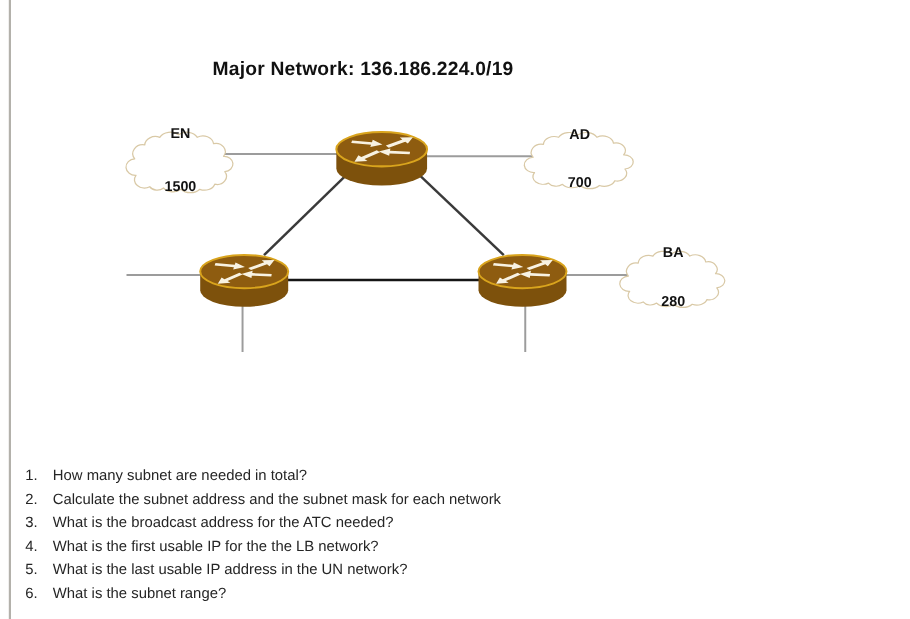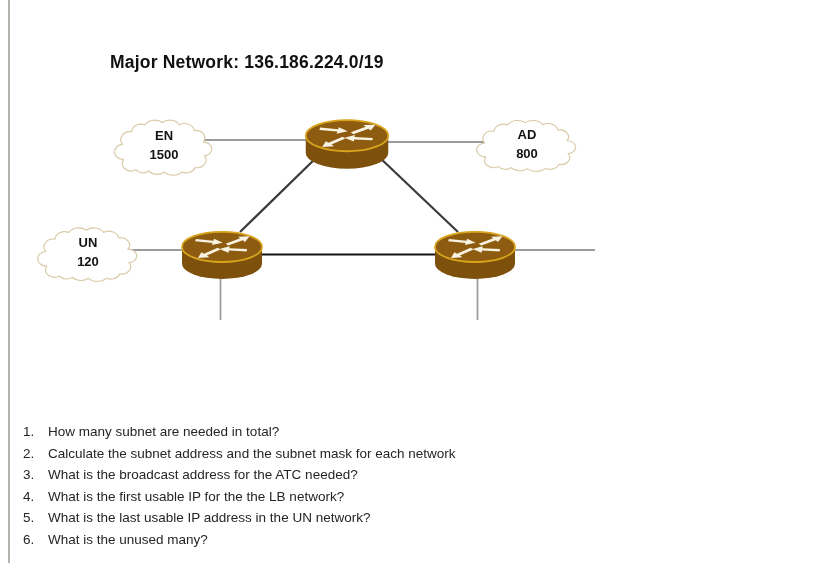--- a/index.html
+++ b/index.html
@@ -9,29 +9,30 @@
     background:#ffffff;
     font-family:"Liberation Sans", sans-serif;
     overflow:hidden;
   }
   .left-rule{
     position:absolute;left:8px;top:0;width:2px;height:563px;
     background:var(--page-border,#b3b1ab);
   }
   .title{
     position:absolute;left:110px;top:52px;width:440px;
+    text-align:center;
     font-size:17.5px;font-weight:bold;color:#111;
     letter-spacing:0.2px;
   }
   .links{position:absolute;left:0;top:0;width:827px;height:563px;}
   .node{position:absolute;}
   .cloud-svg{position:absolute;left:0;top:0;width:100%;height:100%;}
   .cloud-text{
     position:absolute;left:0;top:0;width:100%;height:100%;
-    display:flex;flex-direction:column;align-items:center;justify-content:center;
+    display:flex;flex-direction:column;align-items:center;justify-content:space-between;
     font-size:13px;font-weight:bold;color:#121212;line-height:19px;
   }
   .router-svg{width:100%;height:100%;display:block;}
   .questions{
     position:absolute;left:23px;top:421px;width:560px;
     font-size:13.5px;color:#252525;
   }
   .q-row{display:flex;line-height:21.6px;}
   .q-num{width:16px;flex:0 0 16px;margin-right:9px;}
   .q-text{flex:1;}
@@ -114,30 +115,30 @@
       <span>EN</span>
       <span>1500</span>
     </div>
   </div>
   <div class="node" style="left:472px;top:112px;width:110px;height:63px;">
     <svg class="cloud-svg">
         <use href="#sym-cloud"></use>
       </svg>
     <div class="cloud-text">
       <span>AD</span>
-      <span>800</span>
+      <span>700</span>
     </div>
   </div>
-  <div class="node" style="left:33px;top:219px;width:110px;height:66px;">
+  <div class="node" style="left:559px;top:220px;width:106px;height:63px;">
     <svg class="cloud-svg">
         <use href="#sym-cloud"></use>
       </svg>
     <div class="cloud-text">
-      <span>UN</span>
-      <span>120</span>
+      <span>BA</span>
+      <span>280</span>
     </div>
   </div>
 
   <div class="questions">
     <div class="q-row">
       <span class="q-num">1.</span>
       <span class="q-text">How many subnet are needed in total?</span>
     </div>
     <div class="q-row">
       <span class="q-num">2.</span>
@@ -150,17 +151,17 @@
     <div class="q-row">
       <span class="q-num">4.</span>
       <span class="q-text">What is the first usable IP for the the LB network?</span>
     </div>
     <div class="q-row">
       <span class="q-num">5.</span>
       <span class="q-text">What is the last usable IP address in the UN network?</span>
     </div>
     <div class="q-row">
       <span class="q-num">6.</span>
-      <span class="q-text">What is the unused many?</span>
+      <span class="q-text">What is the subnet range?</span>
     </div>
   </div>
 
 </div>
 
 </body></html>

